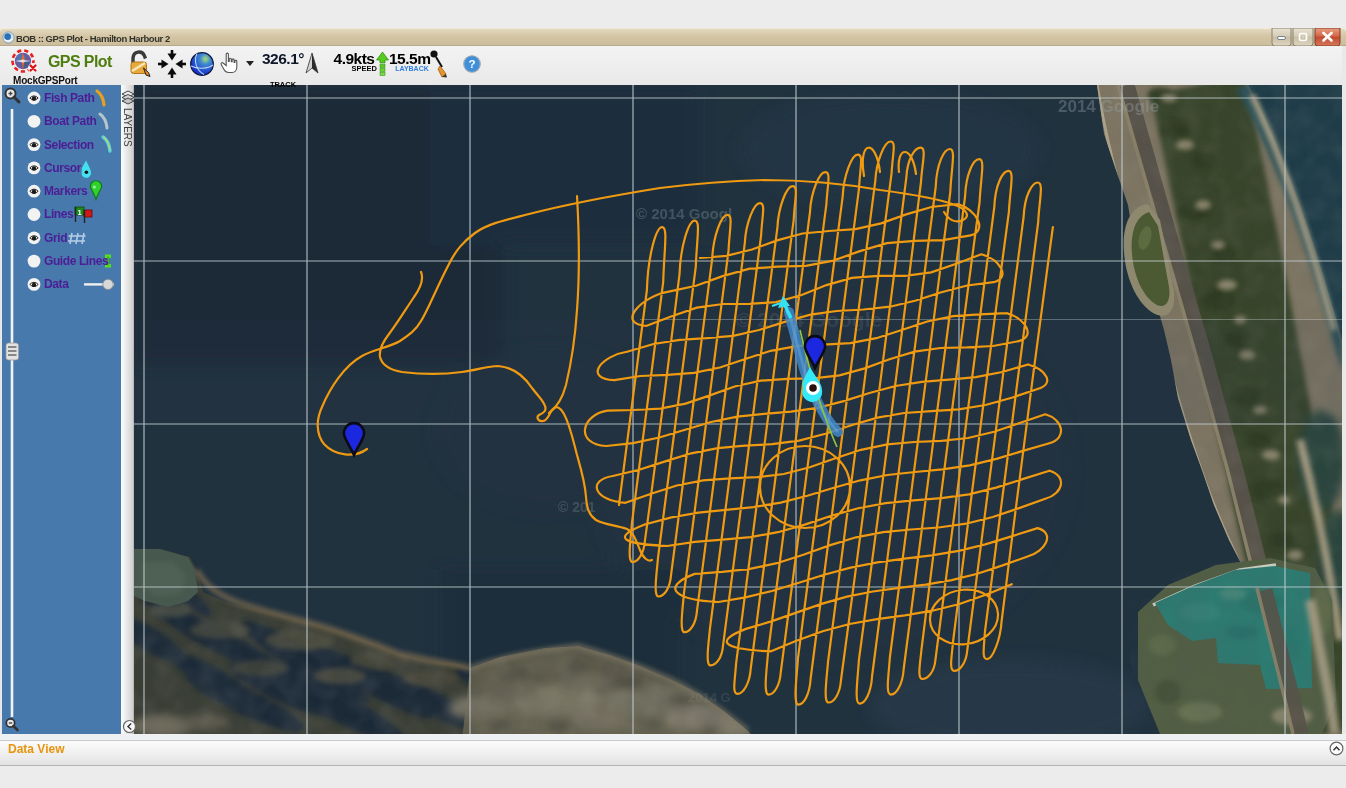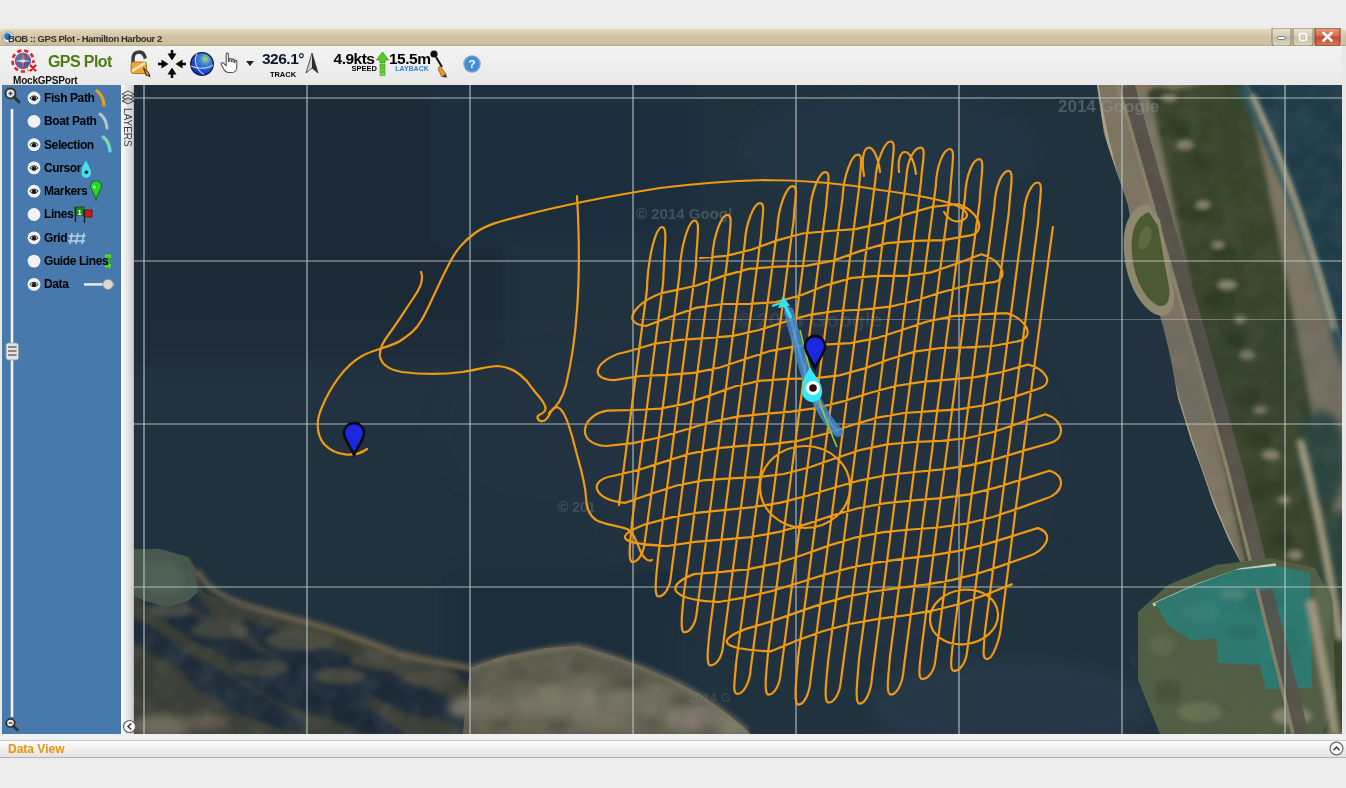--- a/index.html
+++ b/index.html
@@ -1,30 +1,30 @@
 <!DOCTYPE html>
 <html><head><meta charset="utf-8"><style>
 *{margin:0;padding:0;box-sizing:border-box}
 html,body{width:1346px;height:788px;overflow:hidden;background:#ececed;font-family:"Liberation Sans",sans-serif}
 .abs{position:absolute}
 #titlebar{position:absolute;left:0;top:28px;width:1346px;height:18px;
  background:linear-gradient(#e4d9bf,#d4c5a5 45%,#ccbe9d);border-radius:4px 4px 0 0;
  border-top:1px solid #f0ead6;border-bottom:1px solid #b8ab8d}
-#titletxt{position:absolute;left:8px;top:33px;font-size:9.5px;font-weight:bold;color:#33332b;letter-spacing:-0.45px}
+#titletxt{position:absolute;left:16px;top:33px;font-size:9.5px;font-weight:bold;color:#33332b;letter-spacing:-0.45px}
 #toolbar{position:absolute;left:0;top:46px;width:1346px;height:39px;
  background:linear-gradient(#f3f3f3,#e9e9e9)}
 #sidebar{position:absolute;left:0;top:85px;width:121px;height:649px;background:#4779ac;border-left:2px solid #e8e8e8}
 #layers-tab{position:absolute;left:121px;top:85px;width:13px;height:649px;
  background:linear-gradient(90deg,#fdfdfd,#e3e3e3 60%,#cfcfcf);border-right:1px solid #b9b9b9}
 #rightedge{position:absolute;left:1342px;top:46px;width:4px;height:711px;background:#e9e9e9}
 #gapbar{position:absolute;left:0;top:734px;width:1346px;height:6px;background:#eff0f1}
-#databar{position:absolute;left:0;top:740px;width:1346px;height:18px;
+#databar{position:absolute;left:0;top:740px;width:1346px;height:26px;
  background:linear-gradient(#fcfcfc,#e3e3e4);border-top:1px solid #cacaca;border-bottom:1px solid #b4b4b4}
 #databar .t{position:absolute;left:8px;top:1px;font-size:12px;font-weight:bold;color:#e8950e}
-.srow{position:absolute;left:0;width:121px;height:23px;color:#000000;font-size:12px;font-weight:bold}
+.srow{position:absolute;left:0;width:121px;height:23px;color:#4c1d95;font-size:12px;font-weight:bold}
 .srow .lbl{position:absolute;left:44px;top:3px;letter-spacing:-0.4px;white-space:nowrap}
 </style></head><body>
 
 <svg id="mapsvg" class="abs" style="left:134px;top:85px" width="1208" height="649" viewBox="134 85 1208 649">
 <defs>
 <filter id="soft" x="-30%" y="-30%" width="160%" height="160%">
         <feGaussianBlur stdDeviation="8"></feGaussianBlur>
       </filter>
 <filter id="soft3" x="-40%" y="-40%" width="180%" height="180%">
         <feGaussianBlur stdDeviation="2.5"></feGaussianBlur>
@@ -304,21 +304,21 @@
 <path d="M 7,1.5 A 16,16 0 0 0 14,22.5" stroke="#d8e8f8" stroke-width="1.1" fill="none" opacity="0.85"></path>
 <path d="M 1,14 A 14,7 0 0 0 23,13" stroke="#d8e8f8" stroke-width="1.1" fill="none" opacity="0.85"></path>
 </svg>
 <svg class="abs" style="left:219px;top:51px" width="20" height="26" viewBox="0 0 20 26">
 <path d="M 7.2,3.2 C 7.2,1.8 9.4,1.8 9.4,3.2 L 9.4,10.5 L 10.2,10.5 L 10.2,8.2 C 10.2,6.9 12.3,6.9 12.3,8.2 L 12.3,10.8 L 13.1,10.8 L 13.1,9 C 13.1,7.8 15.1,7.8 15.1,9 L 15.1,11.4 L 15.9,11.4 L 15.9,10.2 C 15.9,9 17.8,9 17.8,10.2 L 17.8,16 C 17.8,19 16,21.5 13,21.5 L 9.5,21.5 C 7.5,21.5 6,20.3 5,18.5 L 2.2,13.4 C 1.5,12.2 3.1,11.1 4.1,12 L 7.2,14.5 Z" fill="#ffffff" stroke="#555" stroke-width="1.1"></path>
 </svg>
 <svg class="abs" style="left:245px;top:60px" width="10" height="7" viewBox="0 0 10 7">
     <polygon points="1,1 9,1 5,6" fill="#222"></polygon>
   </svg>
 <div class="abs" style="left:260px;top:50px;width:46px;text-align:center;font-size:15.5px;font-weight:bold;color:#0f172a;letter-spacing:-0.5px">326.1°</div>
-<div class="abs" style="left:260px;top:70px;width:46px;text-align:center;font-size:7.5px;font-weight:bold;color:#000">TRACK</div>
+<div class="abs" style="left:260px;top:80px;width:46px;text-align:center;font-size:7.5px;font-weight:bold;color:#000">TRACK</div>
 <svg class="abs" style="left:301px;top:52px" width="20" height="24" viewBox="0 0 20 24">
 <path d="M 11,1 L 17,21 L 11,16 Z" fill="#2a2a2a"></path>
 <path d="M 11,1 L 5,21 L 11,16 Z" fill="#c8c8c8" opacity="0.75"></path>
 <path d="M 11,1 L 17,21 L 11,16 L 5,21 Z" fill="none" stroke="#333" stroke-width="0.8"></path>
 </svg>
 <div class="abs" style="left:331px;top:50px;width:46px;text-align:center;font-size:15.5px;font-weight:bold;color:#000;letter-spacing:-0.5px">4.9kts</div>
 <div class="abs" style="left:331px;top:64px;width:46px;text-align:right;font-size:7.5px;font-weight:bold;color:#000">SPEED</div>
 <svg class="abs" style="left:376px;top:52px" width="13" height="25" viewBox="0 0 13 25">
 <polygon points="6.5,0 12.5,8 9,8 9,11 4,11 4,8 0.5,8" fill="#55cc22" stroke="#2a8800" stroke-width="0.7"></polygon>
 <rect x="4" y="12.5" width="5" height="3" fill="#55cc22" stroke="#2a8800" stroke-width="0.5"></rect>

